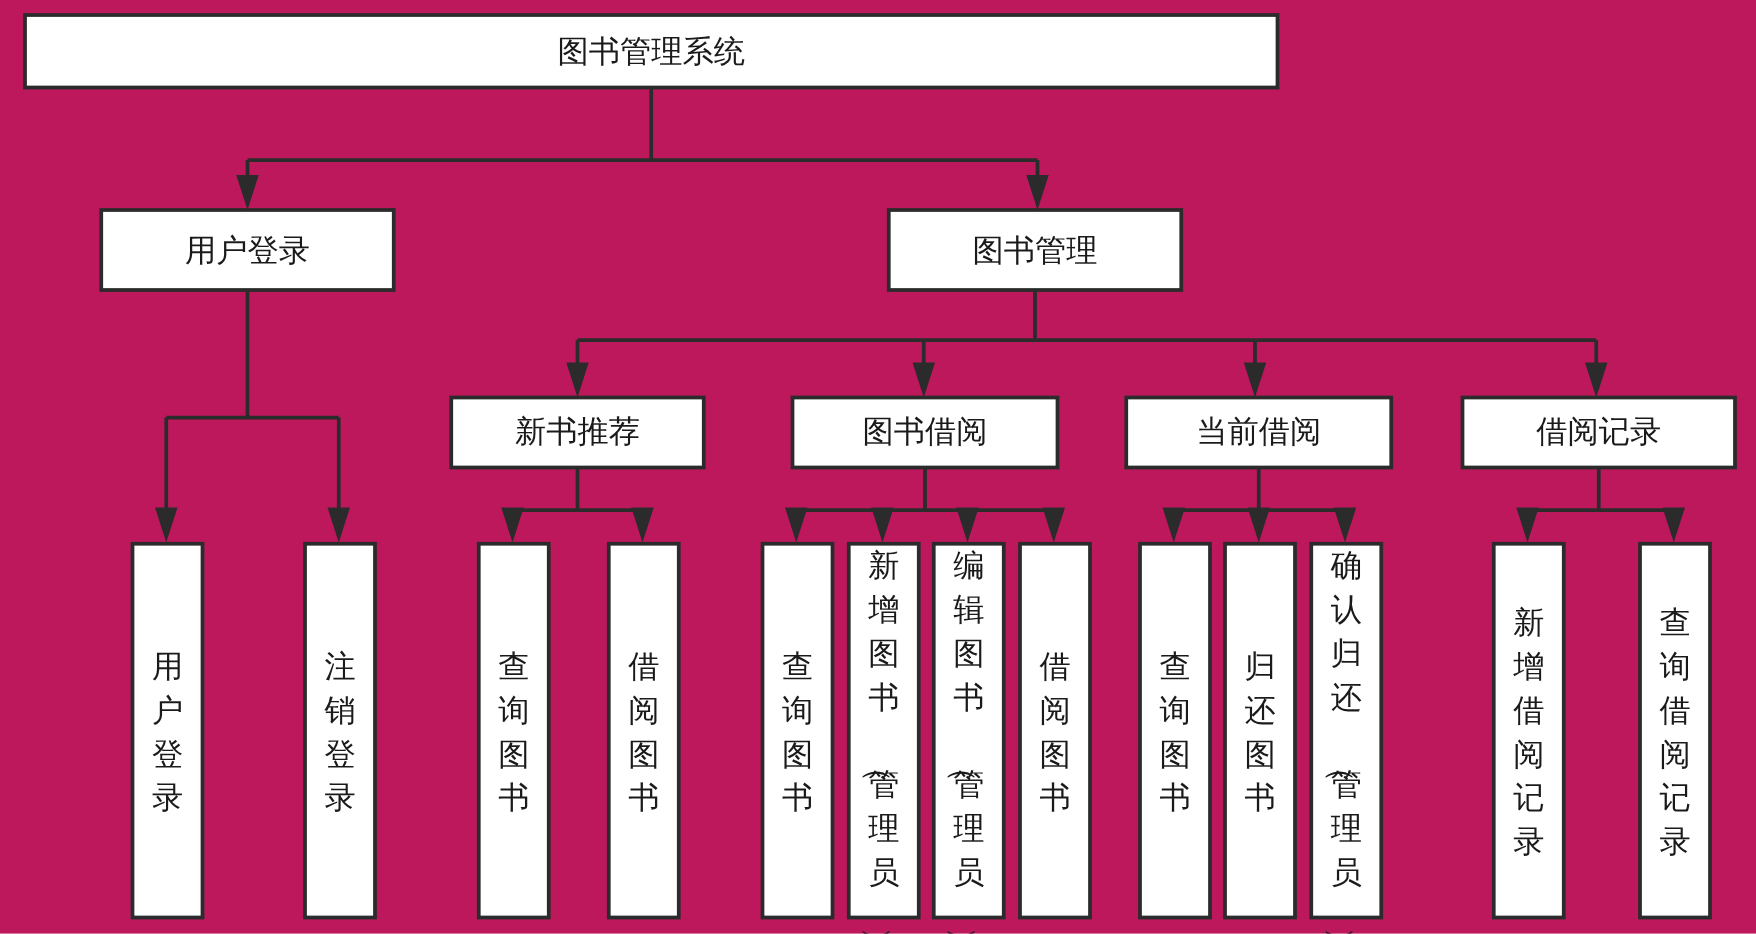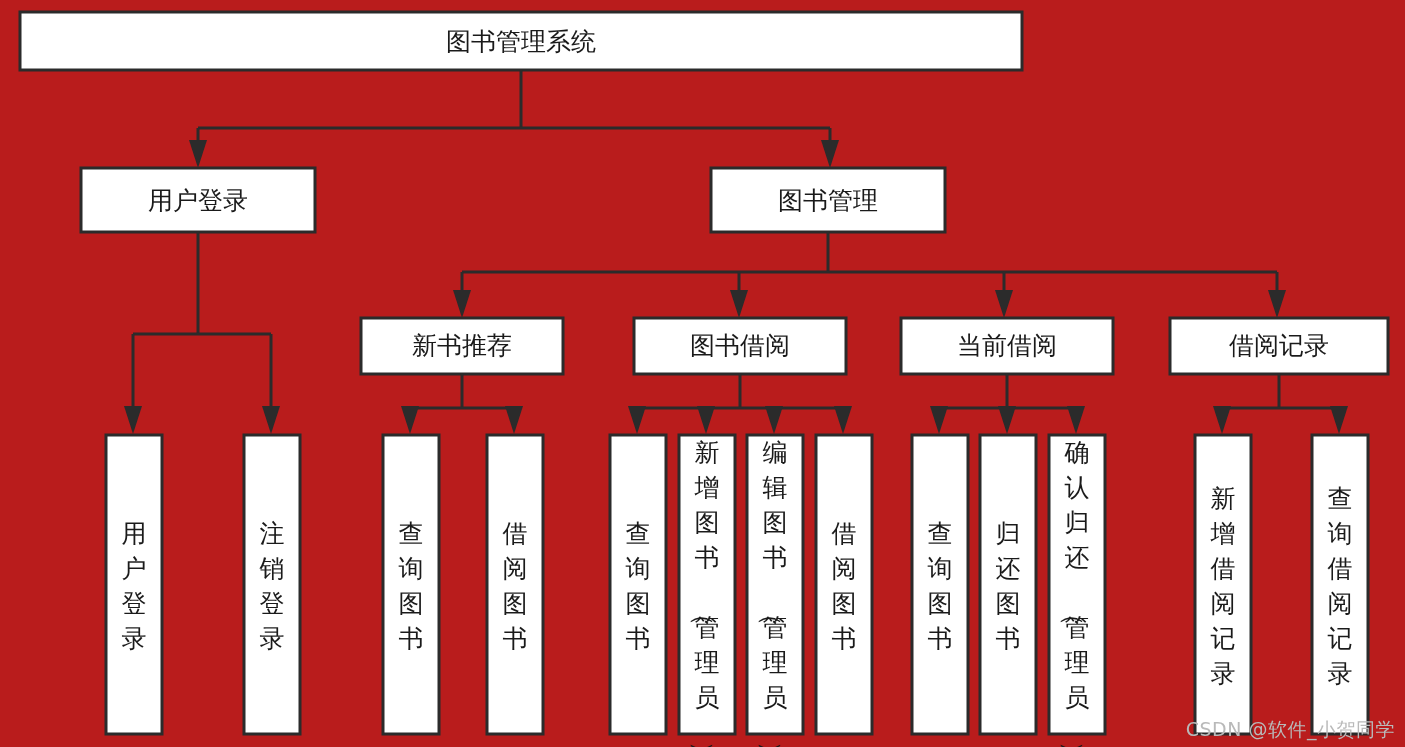--- a/index.html
+++ b/index.html
@@ -10,21 +10,21 @@
   body {
     width: 1405px;
     height: 747px;
     font-family: "DejaVu Sans", "Liberation Sans", sans-serif;
     overflow: hidden;
   }
   #diagram-root {
     position: relative;
     width: 1405px;
     height: 747px;
-    background: #b91c1c;
+    background: #be185d;
   }
   svg#tree-svg {
     position: absolute;
     left: 0;
     top: 0;
     width: 1405px;
     height: 747px;
     display: block;
   }
   .node-box {
@@ -236,15 +236,14 @@
         <text class="leaf-label" x="844" y="541.8"><tspan x="844">借</tspan><tspan x="844" dy="35">阅</tspan><tspan x="844" dy="35">图</tspan><tspan x="844" dy="35">书</tspan></text>
         <text class="leaf-label" x="940" y="541.8"><tspan x="940">查</tspan><tspan x="940" dy="35">询</tspan><tspan x="940" dy="35">图</tspan><tspan x="940" dy="35">书</tspan></text>
         <text class="leaf-label" x="1008" y="541.8"><tspan x="1008">归</tspan><tspan x="1008" dy="35">还</tspan><tspan x="1008" dy="35">图</tspan><tspan x="1008" dy="35">书</tspan></text>
         <text class="leaf-label" x="1077" y="461"><tspan x="1077">确</tspan><tspan x="1077" dy="35">认</tspan><tspan x="1077" dy="35">归</tspan><tspan x="1077" dy="35">还</tspan><tspan x="1077" dy="35" rotate="90">（</tspan><tspan x="1077" dy="35">管</tspan><tspan x="1077" dy="35">理</tspan><tspan x="1077" dy="35">员</tspan><tspan x="1077" dy="35" rotate="90">）</tspan></text>
         <text class="leaf-label" x="1223" y="506.8"><tspan x="1223">新</tspan><tspan x="1223" dy="35">增</tspan><tspan x="1223" dy="35">借</tspan><tspan x="1223" dy="35">阅</tspan><tspan x="1223" dy="35">记</tspan><tspan x="1223" dy="35">录</tspan></text>
         <text class="leaf-label" x="1340" y="506.8"><tspan x="1340">查</tspan><tspan x="1340" dy="35">询</tspan><tspan x="1340" dy="35">借</tspan><tspan x="1340" dy="35">阅</tspan><tspan x="1340" dy="35">记</tspan><tspan x="1340" dy="35">录</tspan></text>
       </g>
 
   </svg>
 
-  <div class="watermark">CSDN @软件_小贺同学</div>
 
 </div>
 
 </body></html>

